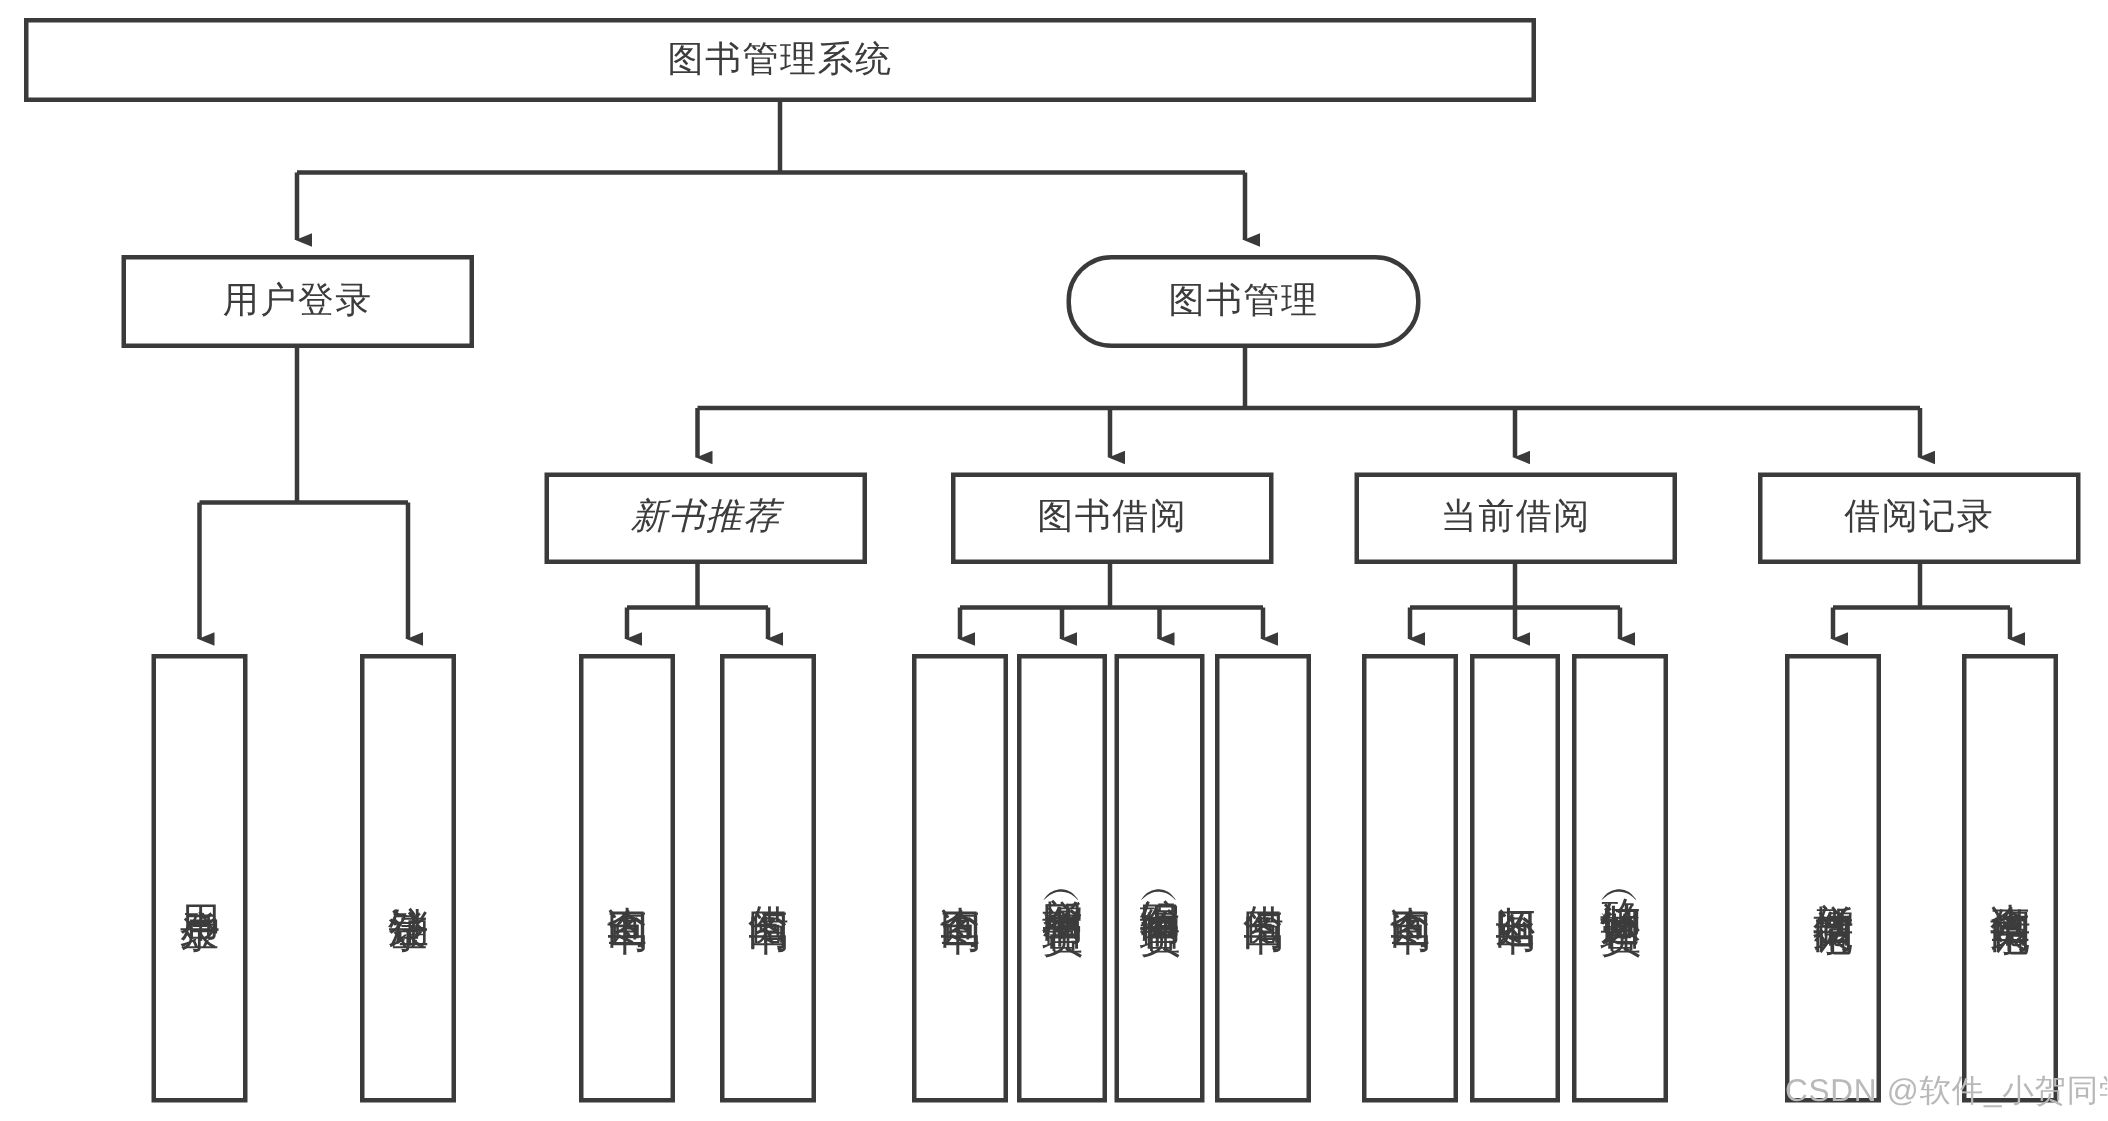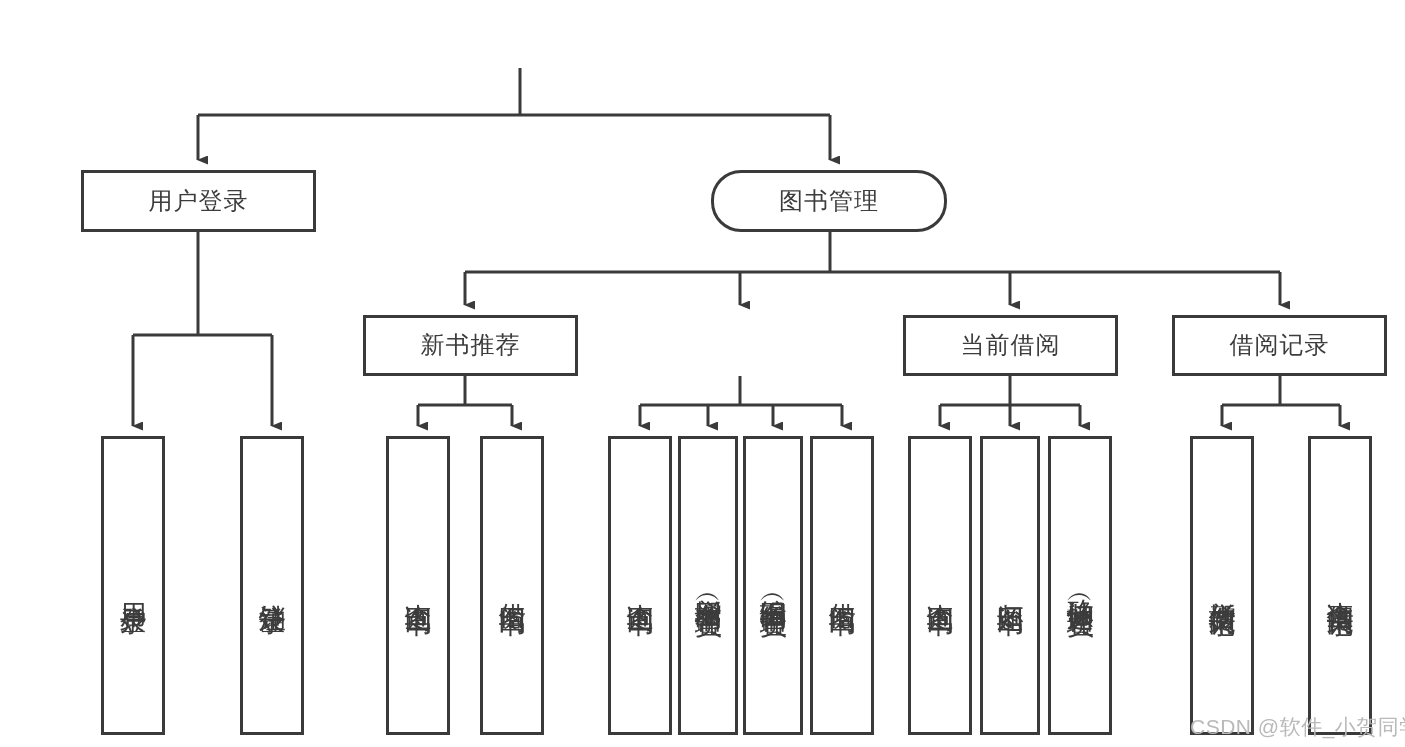--- a/index.html
+++ b/index.html
@@ -110,30 +110,36 @@
       <path d="M1010,405 L1010,426" marker-end="url(#arrowhead)"></path>
       <path d="M1080,405 L1080,426" marker-end="url(#arrowhead)"></path>
 
       <path d="M1280,376 L1280,405"></path>
       <path d="M1222,405 L1340,405"></path>
       <path d="M1222,405 L1222,426" marker-end="url(#arrowhead)"></path>
       <path d="M1340,405 L1340,426" marker-end="url(#arrowhead)"></path>
     </g>
   </svg>
 
+  <div class="node node-h" style="left:16px; top:12px; width:1008px; height:56px;">
+    <span>图书管理系统</span>
+  </div>
 
   <div class="node node-h" style="left:81px; top:170px; width:235px; height:62px;">
     <span>用户登录</span>
   </div>
   <div class="node node-h" style="left:711px; top:170px; width:236px; height:62px;border-radius:30px;">
     <span>图书管理</span>
   </div>
 
-  <div class="node node-h" style="left:363px; top:315px; width:215px; height:61px;">
+  <div class="node node-h" style="left:363px; top:315px; width:215px; height:61px;font-style:italic;">
     <span>新书推荐</span>
+  </div>
+  <div class="node node-h" style="left:634px; top:315px; width:215px; height:61px;">
+    <span>图书借阅</span>
   </div>
   <div class="node node-h" style="left:903px; top:315px; width:215px; height:61px;">
     <span>当前借阅</span>
   </div>
   <div class="node node-h" style="left:1172px; top:315px; width:215px; height:61px;">
     <span>借阅记录</span>
   </div>
 
   <div class="node node-v" style="left:101px; top:436px; width:64px; height:299px;">
     <span>用户登录</span>

